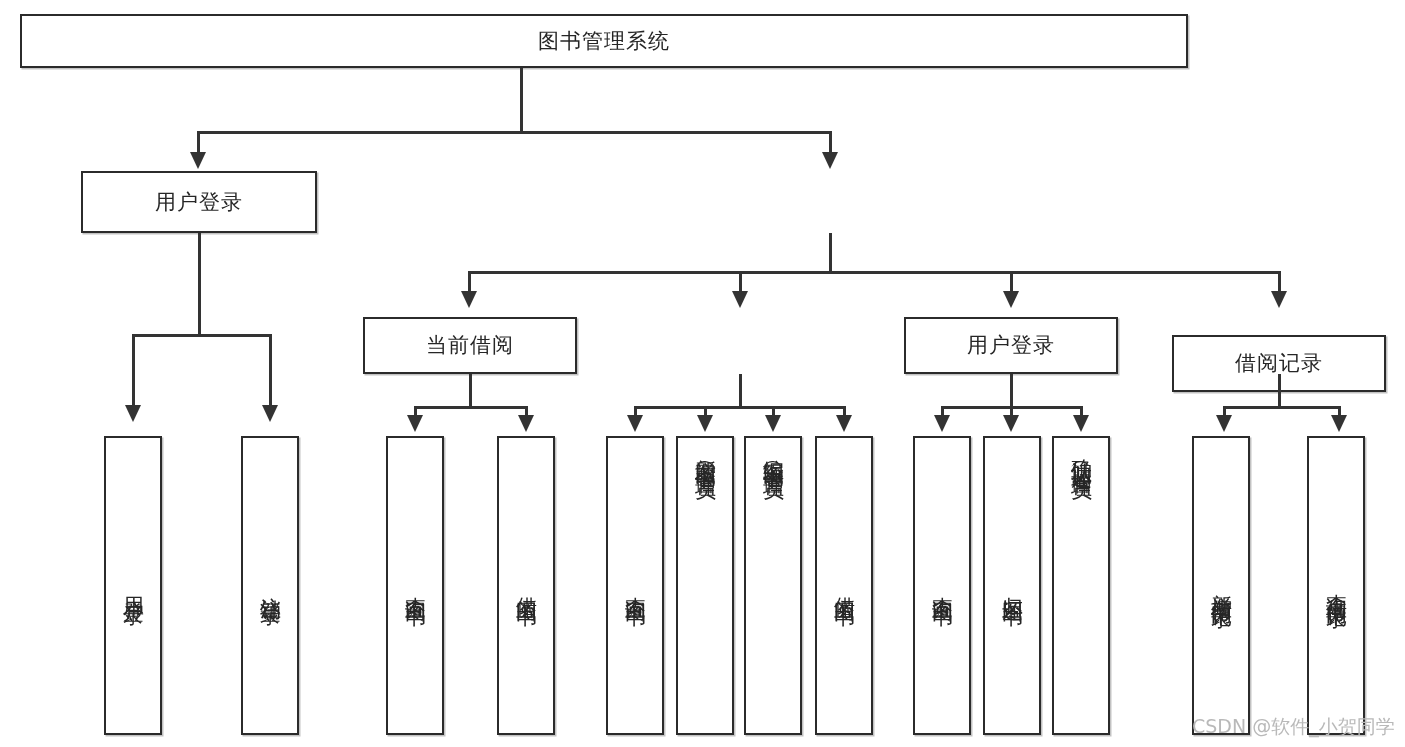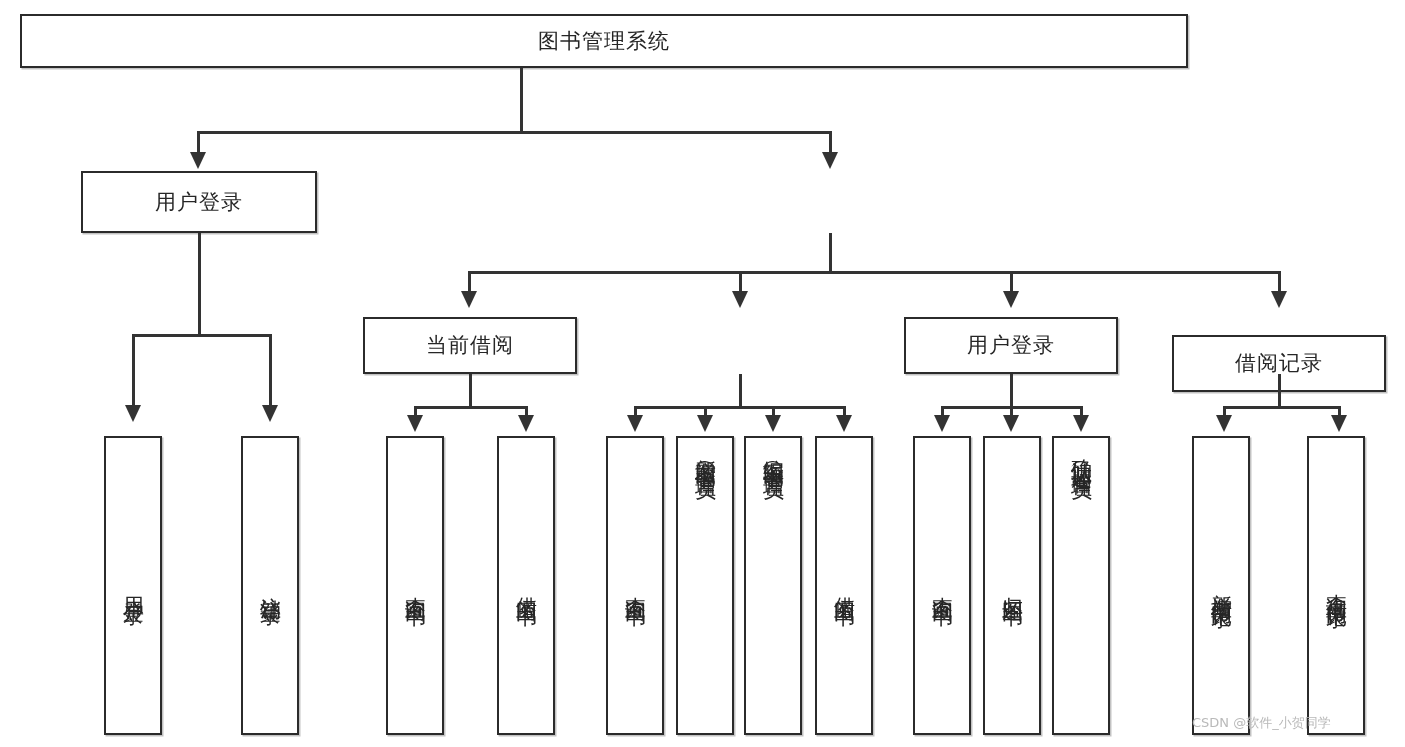--- a/index.html
+++ b/index.html
@@ -66,21 +66,21 @@
     width: 0;
     height: 0;
     border-left: 8px solid transparent;
     border-right: 8px solid transparent;
     border-top: 17px solid #333333;
   }
 
   
   #watermark {
     position: absolute;
-    font-size: 13px;
+    font-size: 19px;
     color: #b9b9b9;
     white-space: nowrap;
     font-family: "DejaVu Sans", "Liberation Sans", sans-serif;
   }
 </style>
 </head>
 <body>
 
 <div id="canvas">
 

